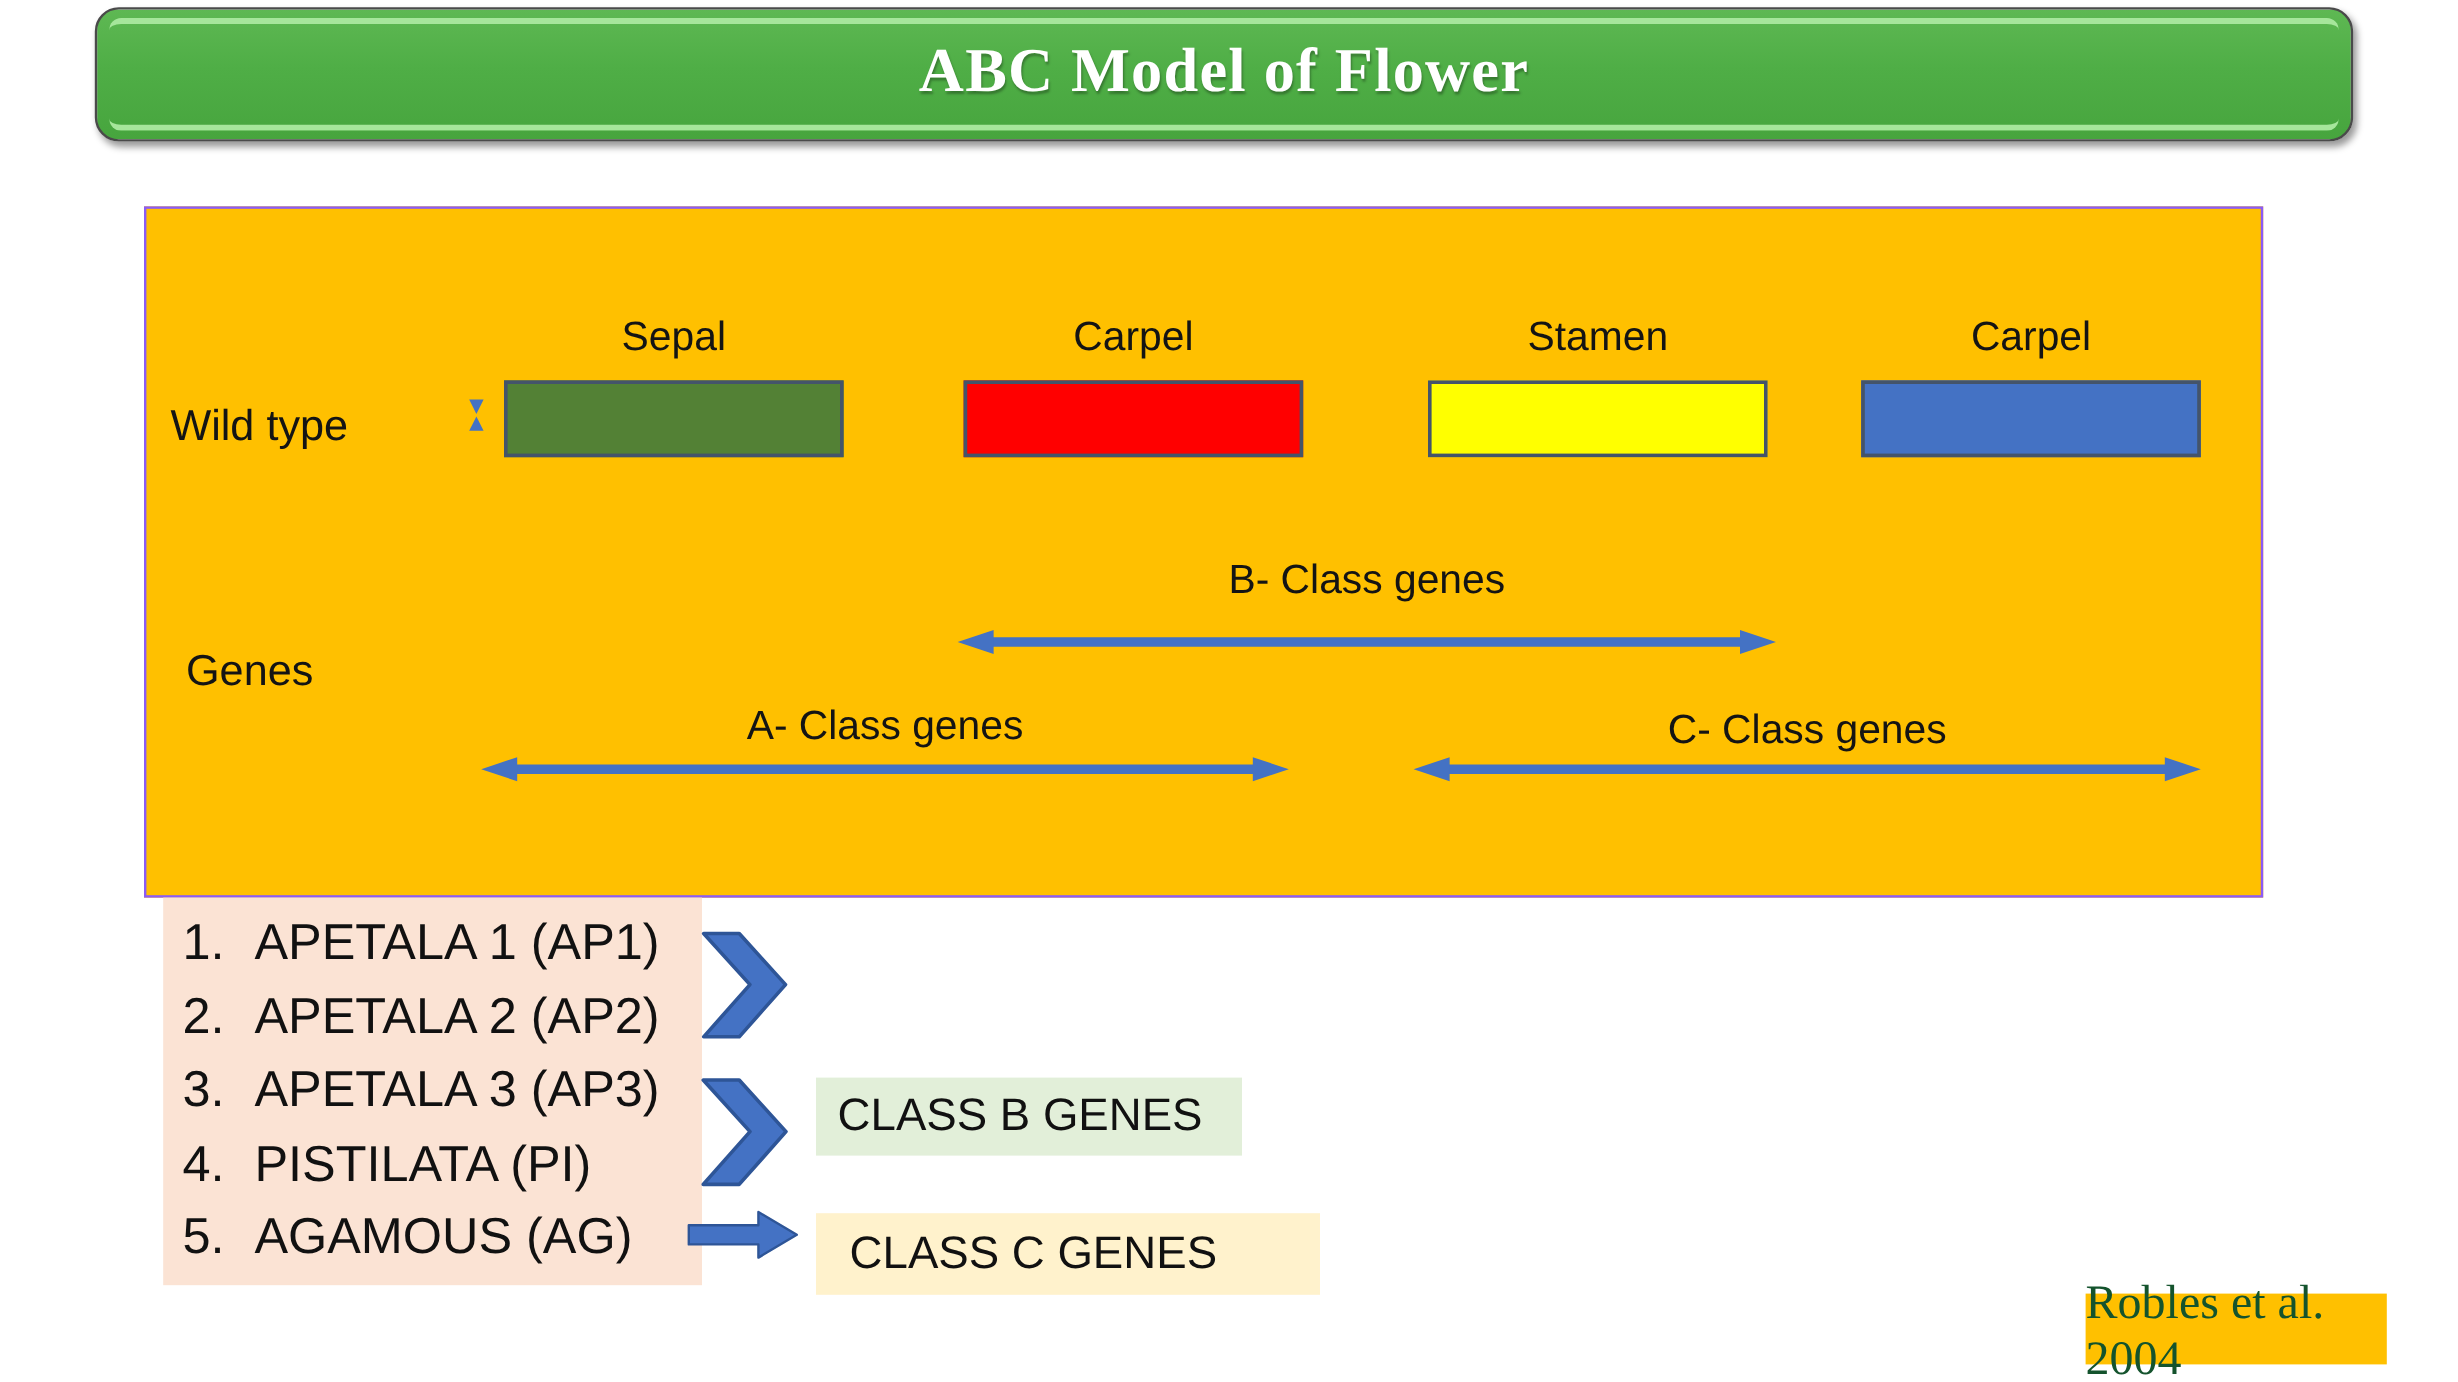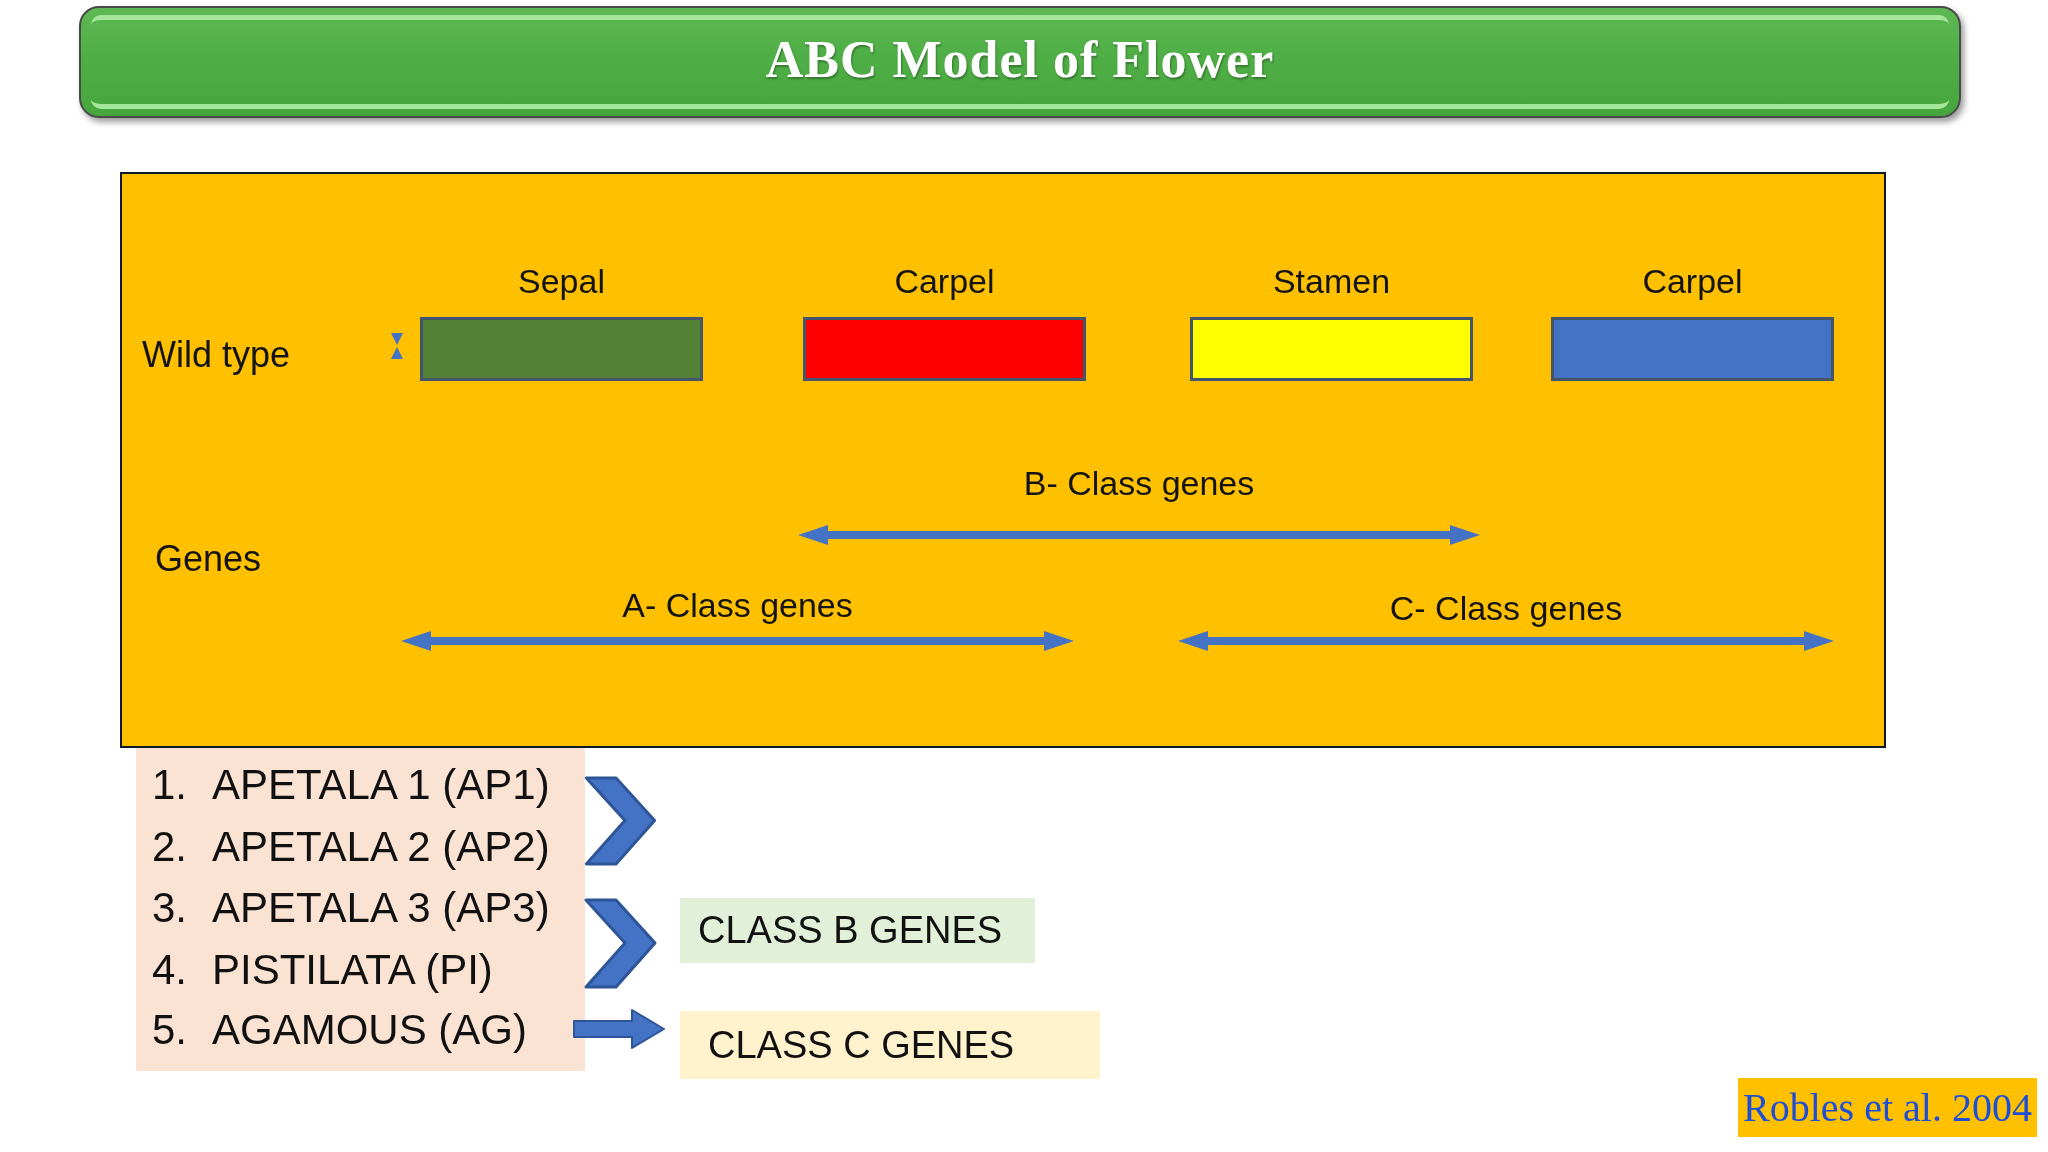--- a/index.html
+++ b/index.html
@@ -13,21 +13,21 @@
           box-shadow:3px 4px 6px rgba(0,0,0,.40);}
   .banner-gloss{position:absolute;left:10px;right:10px;top:7px;bottom:7px;
           border-top:5px solid #a6e69b;border-bottom:5px solid #a6e69b;border-radius:10px;}
   .banner-title{position:absolute;left:0;right:0;top:50%;transform:translateY(-54%);
           text-align:center;color:#ffffff;font-family:"Liberation Serif", serif;
           font-weight:bold;font-size:52px;letter-spacing:1px;
           text-shadow:1px 2px 2px rgba(0,0,0,.30);}
 
   
   .panel{position:absolute;left:120px;top:172px;width:1766px;height:576px;
-         background:#ffc000;border:2px solid #0f172a;box-sizing:border-box;}
+         background:#ffc000;border:2px solid #8b5cf6;box-sizing:border-box;}
   .whorl-label{position:absolute;width:283px;top:88px;text-align:center;
          font-size:34px;color:#141414;}
   .whorl-rect{position:absolute;top:143px;width:283px;height:64px;
          border:3px solid #44546a;box-sizing:border-box;}
   .wl-0{left:298px}.wl-1{left:681px}.wl-2{left:1068px}.wl-3{left:1429px}
   .side-label{position:absolute;font-size:36px;color:#141414;}
   .wild-type{left:20px;top:160px;}
   .genes{left:33px;top:364px;}
   .hourglass{position:absolute;left:268px;top:158px;width:14px;height:28px;}
   .gene-class-label{position:absolute;text-align:center;font-size:34px;color:#141414;}
@@ -54,23 +54,23 @@
   .block-arrow{position:absolute;left:572px;top:1007px;width:95px;height:44px;}
 
   
   .class-box{position:absolute;display:flex;align-items:center;
          padding-left:18px;box-sizing:border-box;font-size:38px;color:#111111;}
   .cb-a{left:680px;top:775px;width:427px;height:66px;}
   .cb-b{left:680px;top:898px;width:355px;height:65px;}
   .cb-c{left:680px;top:1011px;width:420px;height:68px;padding-left:28px;}
 
   
-  .citation{position:absolute;left:1738px;top:1078px;width:299px;height:59px;
+  .citation{position:absolute;left:1738px;top:1078px;width:251px;height:59px;
          background:#ffc000;display:flex;align-items:center;justify-content:center;
-         font-family:"Liberation Serif", serif;font-size:40px;color:#1d4ed8;}
+         font-family:"Liberation Serif", serif;font-size:40px;color:#14532d;}
 </style>
 </head>
 <body>
 
 <div class="stage">
 
   <div class="banner">
     <div class="banner-gloss"></div>
     <div class="banner-title">ABC Model of Flower</div>
   </div>

